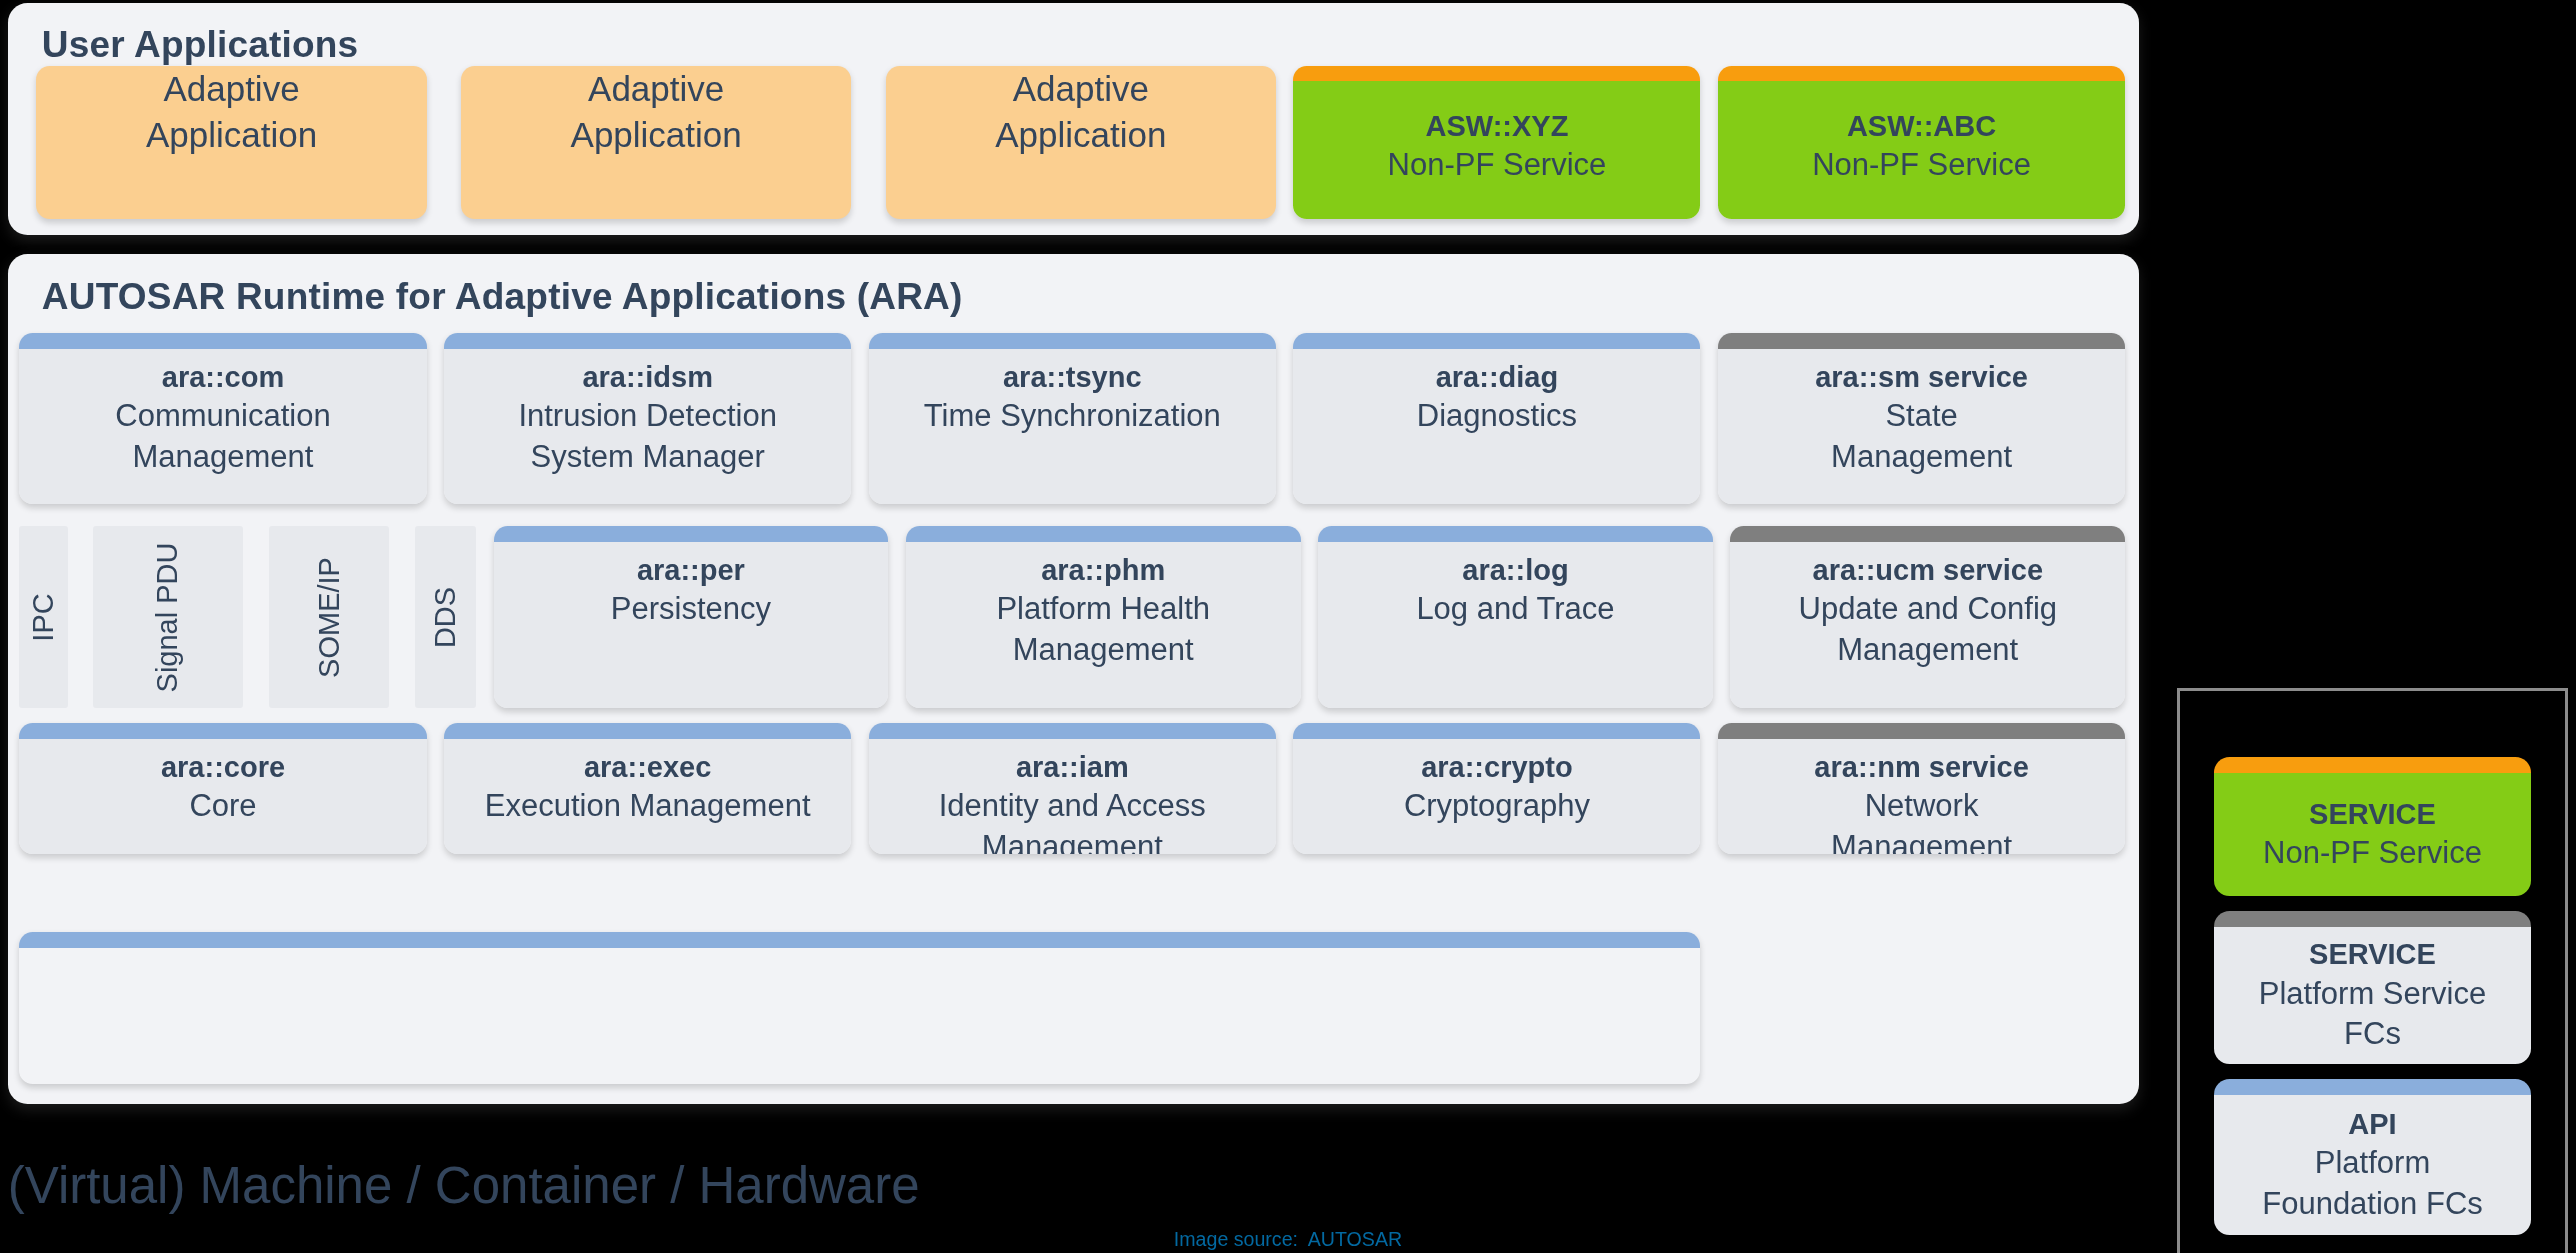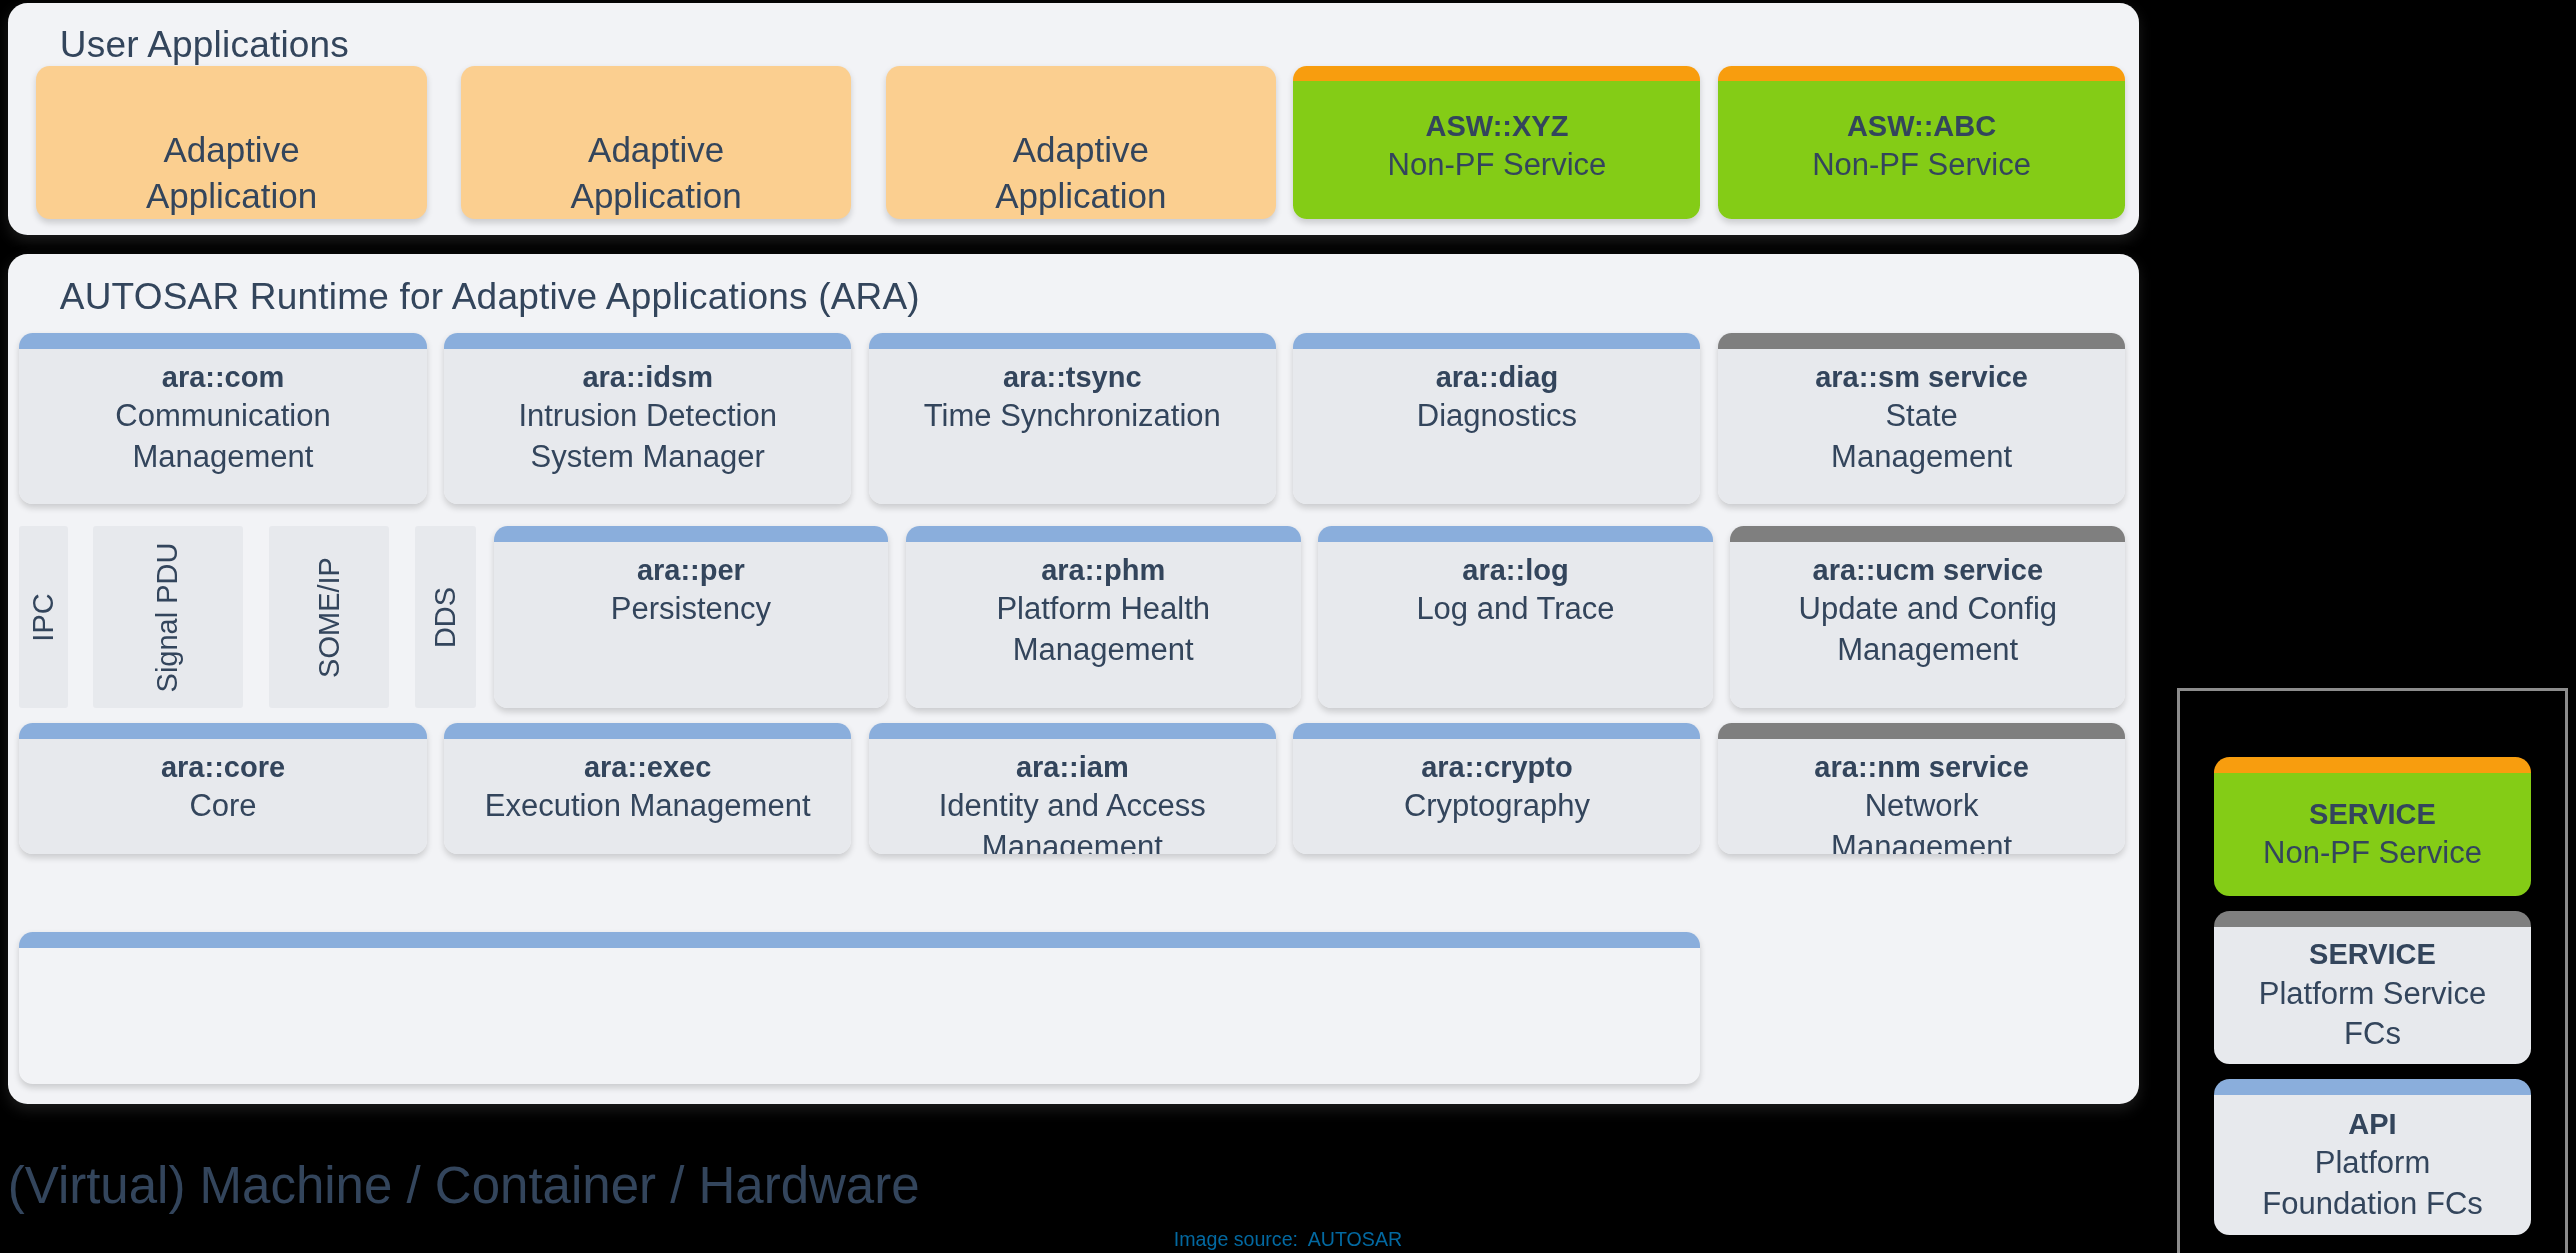--- a/index.html
+++ b/index.html
@@ -7,21 +7,21 @@
     position:relative;width:2576px;height:1253px;background:#000;overflow:hidden;
     font-family:"Liberation Sans",sans-serif;color:#33455C;
   }
   .panel{
     position:absolute;left:7.8px;width:2131px;background:#F2F3F6;border-radius:19.6px;
     box-shadow:0 5.9px 13.7px rgba(60,60,60,0.45);
   }
   #ua-panel{top:2.9px;height:232px;}
   #ara-panel{top:254px;height:850px;}
   .panel-title{
-    position:absolute;left:52px;top:21.5px;font-size:37px;font-weight:normal;
+    position:absolute;left:34px;top:21.5px;font-size:37px;font-weight:bold;
     letter-spacing:0.2px;white-space:nowrap;
   }
   .grid5{
     position:absolute;left:11.7px;right:13.7px;
     display:grid;grid-template-columns:repeat(5,1fr);column-gap:17.6px;
   }
   #ua-boxes{top:63px;height:153px;}
   .box{
     border-radius:13.7px;overflow:hidden;display:flex;flex-direction:column;
     box-shadow:0 3.9px 6.8px rgba(0,0,0,0.16);
@@ -29,21 +29,21 @@
   .bar{height:15.6px;flex:0 0 15.6px;}
   .bar.blue{background:#8AAEDC;}
   .bar.gray{background:#7F7F7F;}
   .bar.orange{background:#F89D0E;}
   .body{
     flex:1;display:flex;flex-direction:column;align-items:center;
     text-align:center;line-height:1.32;
   }
   .body.gray{background:#E7E9ED;}
   .body.orange{background:#84cc16;}
-  .app-box{background:#FBCF90;justify-content:flex-end;margin-left:17px;}
+  .app-box{background:#FBCF90;justify-content:flex-start;margin-left:17px;}
   .app-box .label{font-size:35px;}
   .asw .body{padding-top:25.4px;}
   .mod .body{padding-top:9px;}
   .name{font-size:29px;font-weight:bold;white-space:pre-line;}
   .label{font-size:31px;white-space:pre-line;}
   .row{position:absolute;}
   #row1{top:79px;height:171px;}
   #row2{top:272px;height:182px;}
   #row3{top:469px;height:131px;}
   #row4{top:678px;height:152px;}

